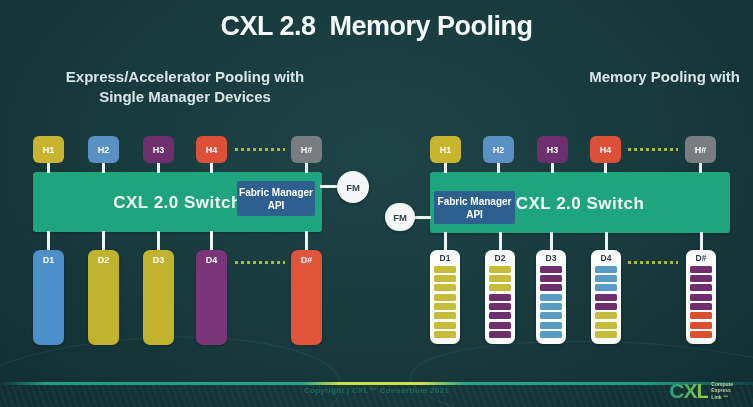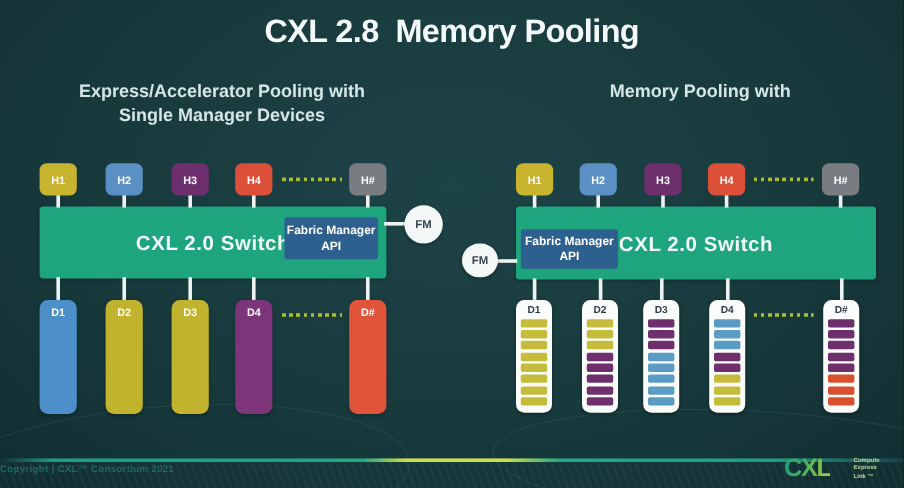--- a/index.html
+++ b/index.html
@@ -50,24 +50,24 @@
     padding:4px 0 5px;box-sizing:border-box;box-shadow:0 1px 3px rgba(0,0,0,0.3);
   }
   .dlabel{font-size:8.5px;font-weight:700;color:#2e3c44;margin-bottom:3px;line-height:1;}
   .stripes{display:flex;flex-direction:column;gap:2.4px;}
   .stripe{width:22px;height:7px;border-radius:1.5px;}
   .footer-line{
     position:absolute;left:0;top:382px;width:753px;height:3px;
     background:linear-gradient(90deg,#12333a 0%,#1f9d7f 6%,#23a483 40%,#c9dd4d 45%,#cbe04f 56%,#24a584 62%,#1f9d7e 86%,#174248 100%);
   }
   .copyright{
-    position:absolute;left:0;top:386px;width:753px;
+    position:absolute;left:0;top:386px;width:753px;text-align:center;
     color:#1f6b5c;font-size:8px;font-weight:700;letter-spacing:0.3px;
   }
-  .logo{position:absolute;right:20px;top:380px;display:flex;align-items:center;gap:19px;}
+  .logo{position:absolute;right:20px;top:380px;display:flex;align-items:center;gap:3px;}
   .logo-cxl{
     font-size:21px;font-weight:800;letter-spacing:-1px;line-height:1;
     background:linear-gradient(100deg,#1fa07c 5%,#55b55c 50%,#a5cb3f 95%);
     -webkit-background-clip:text;background-clip:text;color:transparent;
   }
   .logo-sub{
     font-size:5px;line-height:1.25;color:#bdd79b;font-weight:700;
     white-space:pre-line;text-align:left;
   }
   .arc{position:absolute;border:1px solid rgba(140,220,200,0.10);border-radius:50%;}
@@ -84,21 +84,21 @@
   <div class="arc" style="left:-60px;top:338px;width:400px;height:120px;transform:rotate(-4deg);"></div>
   <div class="arc" style="left:410px;top:342px;width:430px;height:90px;transform:rotate(3deg);"></div>
   <div class="hatch"></div>
 
   <div class="title">CXL 2.8  Memory Pooling</div>
 
   <div class="subtitle" style="left:15px;top:67px;width:340px;">
     <div>Express/Accelerator Pooling with</div>
     <div>Single Manager Devices</div>
   </div>
-  <div class="subtitle" style="left:416px;top:67px;width:335px;">
+  <div class="subtitle" style="left:405px;top:67px;width:335px;text-align:right;">
     <div>Memory Pooling with</div>
   </div>
 
   <div class="dashes" style="left: 235px; top: 148px; background: repeating-linear-gradient(90deg, rgb(169, 188, 53) 0px, rgb(169, 188, 53) 3px, transparent 3px, transparent 6px);"></div>
   <div class="dashes" style="left: 628px; top: 148px; background: repeating-linear-gradient(90deg, rgb(169, 188, 53) 0px, rgb(169, 188, 53) 3px, transparent 3px, transparent 6px);"></div>
   <div class="dashes" style="left: 235px; top: 261px; background: repeating-linear-gradient(90deg, rgb(169, 188, 53) 0px, rgb(169, 188, 53) 3px, transparent 3px, transparent 6px);"></div>
   <div class="dashes" style="left: 628px; top: 261px; background: repeating-linear-gradient(90deg, rgb(169, 188, 53) 0px, rgb(169, 188, 53) 3px, transparent 3px, transparent 6px);"></div>
 
   <div class="switch" style="left:33px;top:172px;width:289px;height:60px;">
     <div class="switch-label" style="top:21px;">CXL 2.0 Switch</div>

